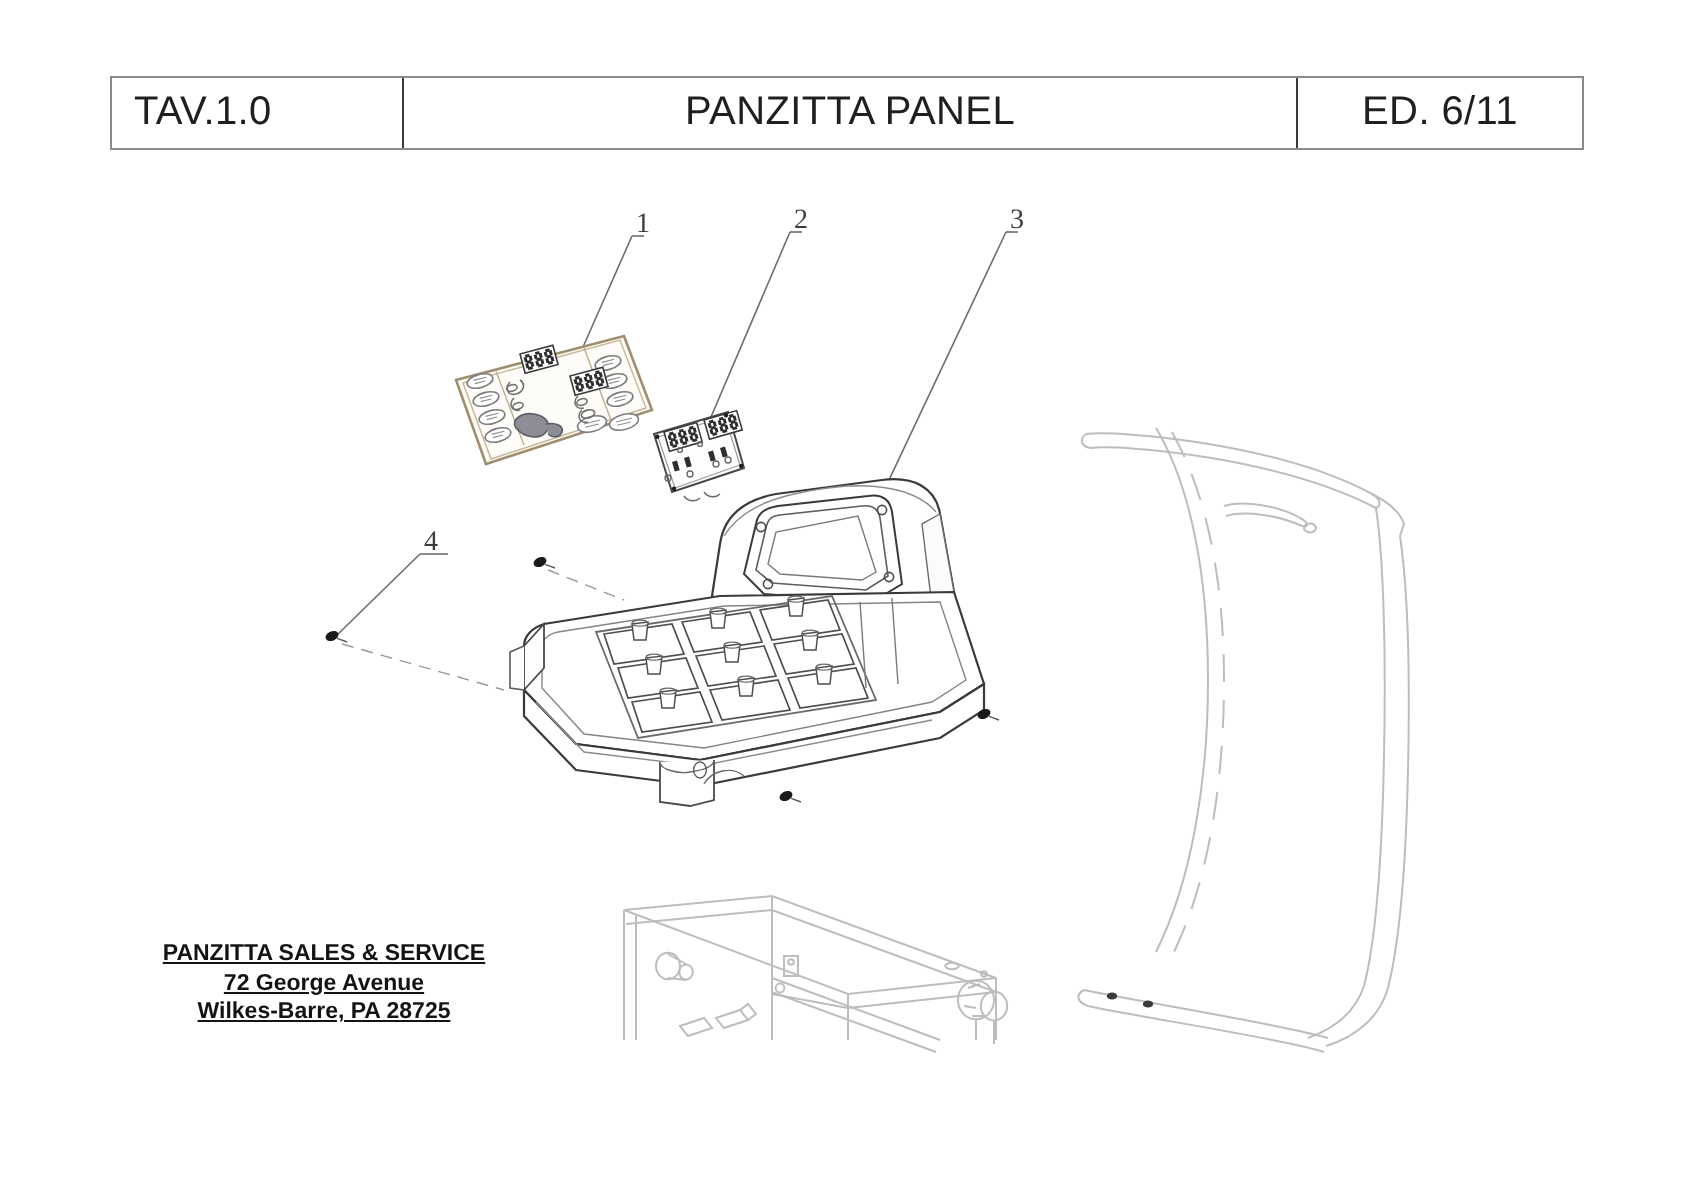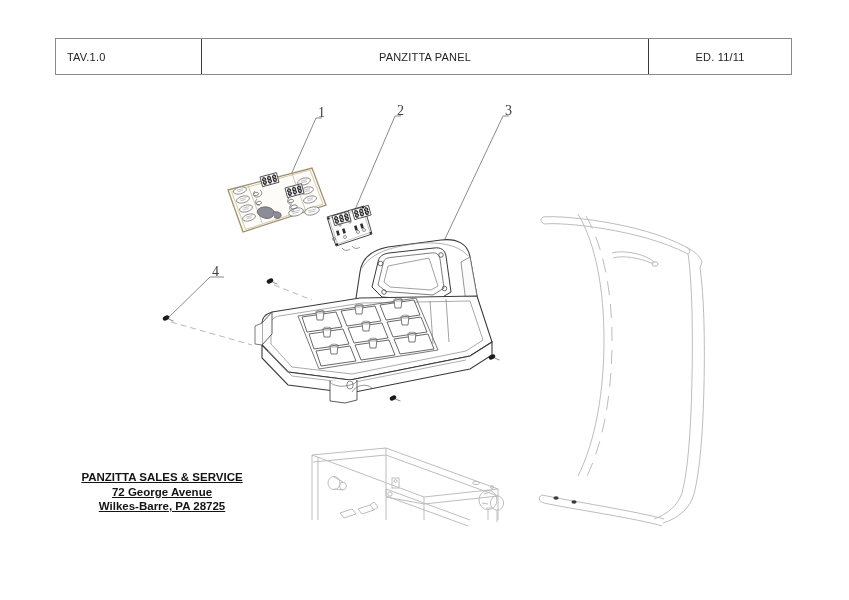--- a/index.html
+++ b/index.html
@@ -11,21 +11,21 @@
   }
   #sheet{position:absolute;left:0;top:0;width:849px;height:600px;}
 
   
   #title-block{
     position:absolute;left:55px;top:38px;width:737px;height:37px;
     border:1px solid #8a8a8a;display:flex;box-sizing:border-box;background:#fff;
   }
   #title-block .cell{
     display:flex;align-items:center;box-sizing:border-box;height:100%;
-    font-size:11px;letter-spacing:.2px;color:#1f1f1f;white-space:nowrap;
+    font-size:20px;letter-spacing:.2px;color:#1f1f1f;white-space:nowrap;
   }
   .cell-tav{width:145px;padding-left:11px;justify-content:flex-start;}
   .cell-name{flex:1;justify-content:center;border-left:1.5px solid #3a3a3a;border-right:1.5px solid #3a3a3a;}
   .cell-ed{width:142px;justify-content:center;}
 
   
   #art{position:absolute;left:0;top:0;width:849px;height:600px;pointer-events:none;}
 
   
   .callout{
@@ -51,21 +51,21 @@
 <div id="sheet">
 
   <div id="title-block">
     <div class="cell cell-tav">
       <span>TAV.1.0</span>
     </div>
     <div class="cell cell-name">
       <span>PANZITTA PANEL</span>
     </div>
     <div class="cell cell-ed">
-      <span>ED. 11/11</span>
+      <span>ED. 6/11</span>
     </div>
   </div>
 
   <svg id="art" width="849" height="600" viewBox="0 0 849 600">
     <defs>
       <g id="screwHead">
         <ellipse cx="0" cy="0" rx="3.4" ry="2.3" fill="#1a1a1a" transform="rotate(-25)"></ellipse>
         <path d="M2.6,1.2 L7.5,3.0" stroke="#5a5a5a" stroke-width="0.7" fill="none"></path>
       </g>
       <g id="sevenSeg">

